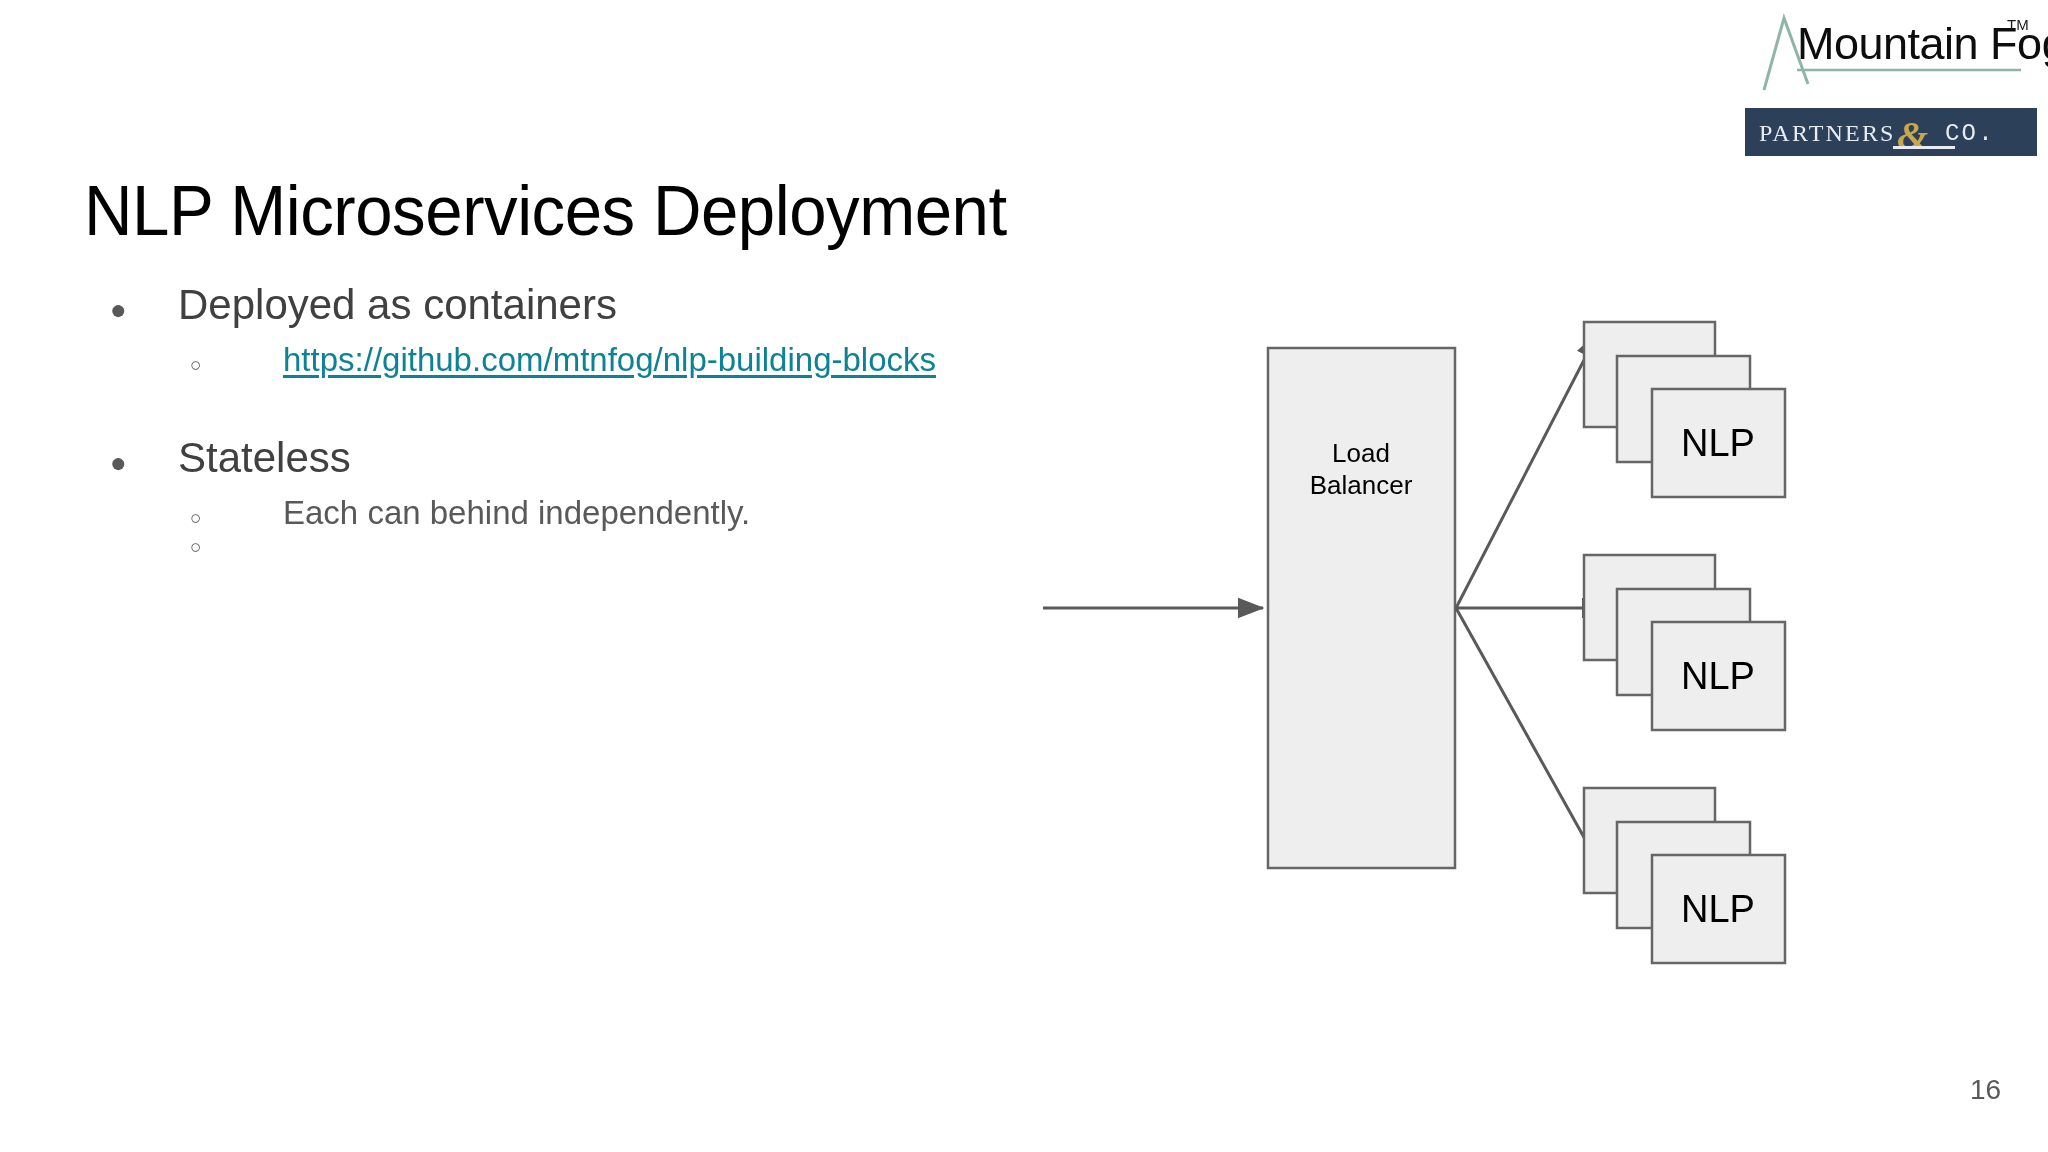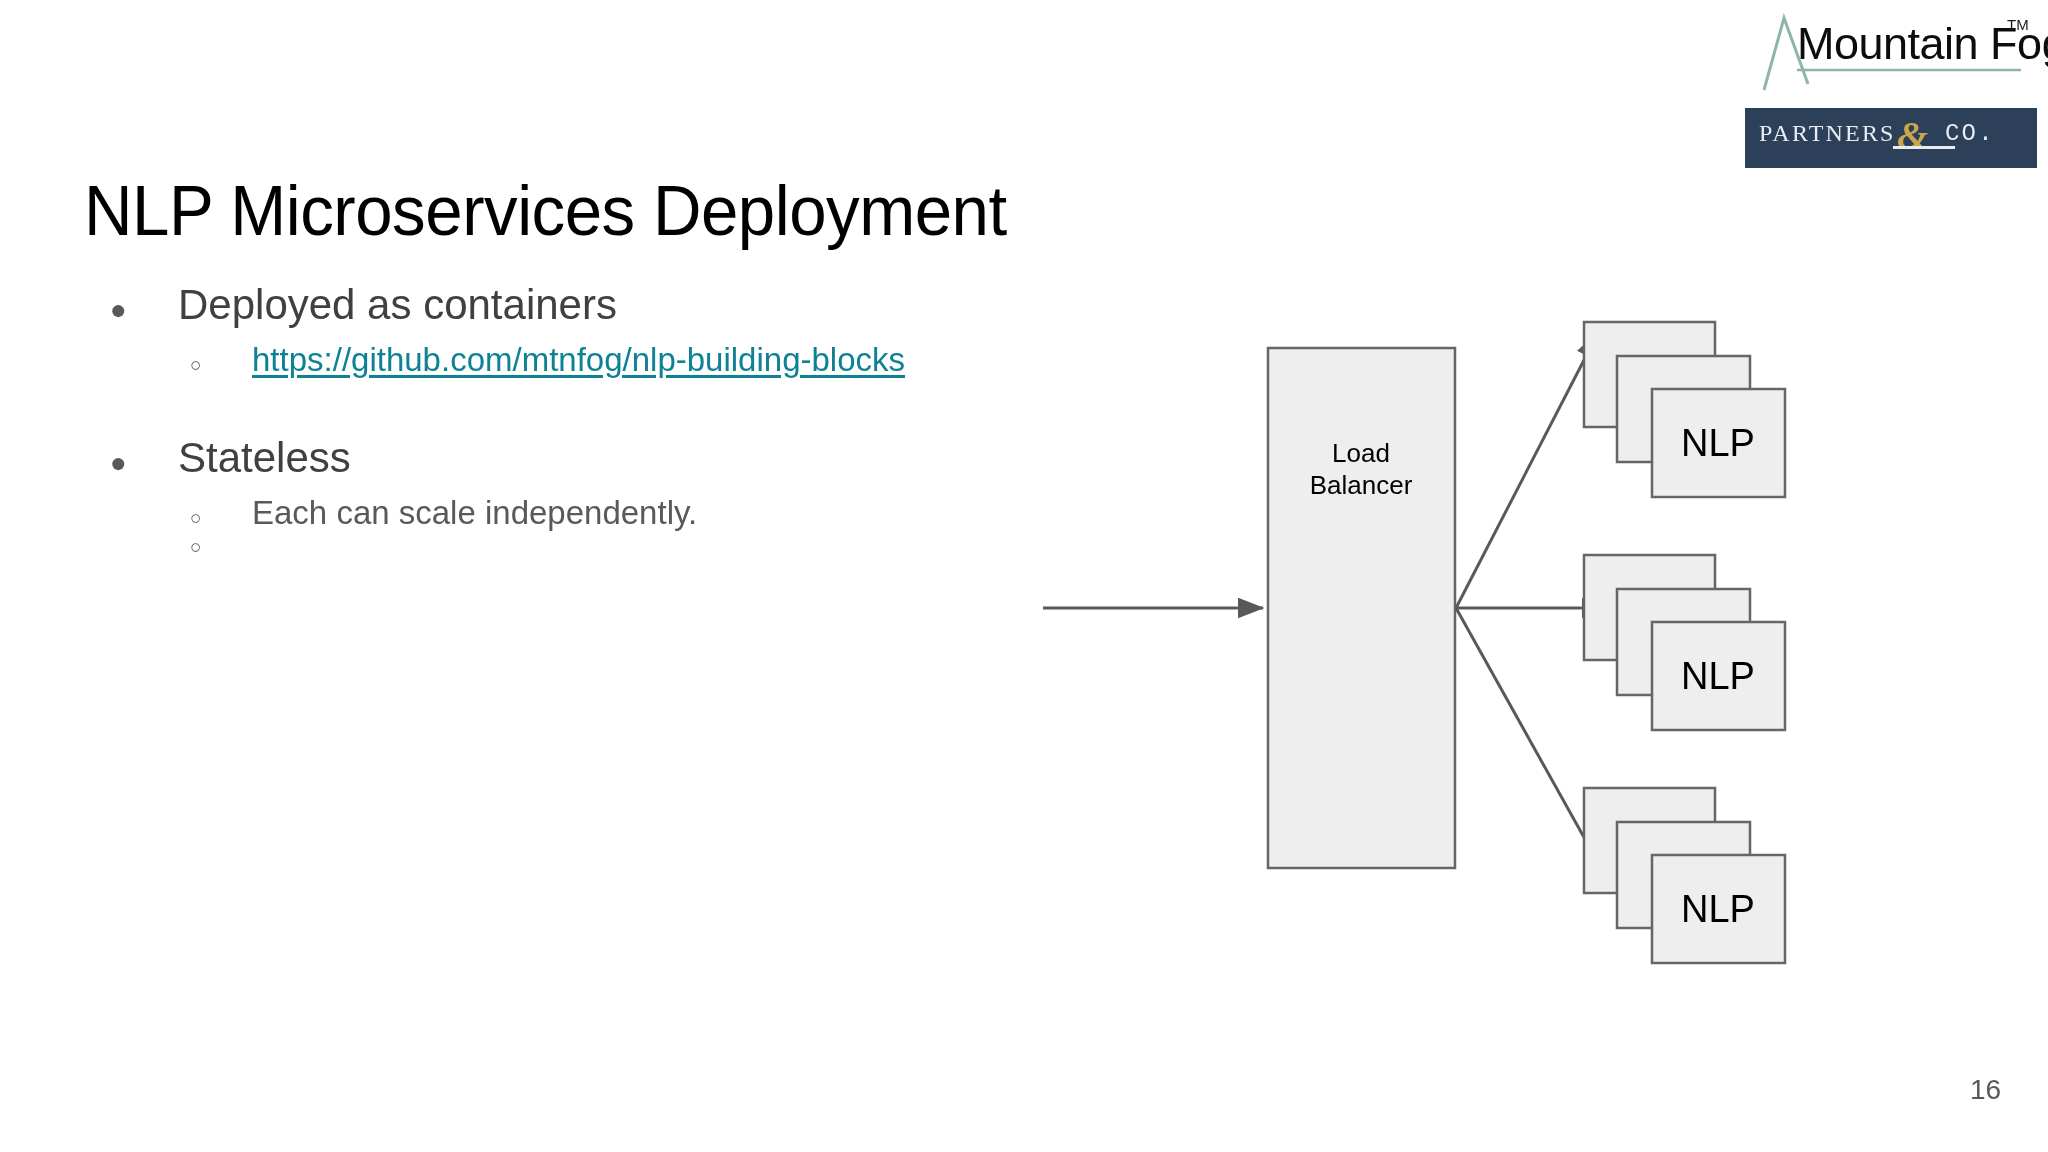--- a/index.html
+++ b/index.html
@@ -54,21 +54,21 @@
     top: 8px;
     font-size: 15px;
     color: #1a1a1a;
     font-family: "Liberation Sans", sans-serif;
   }
   #partners-banner {
     position: absolute;
     left: 0px;
     top: 100px;
     width: 292px;
-    height: 60px;
+    height: 48px;
     background: #2d4059;
     overflow: hidden;
   }
   #partners-text {
     position: absolute;
     left: 14px;
     top: 12px;
     font-family: "Liberation Serif", serif;
     font-size: 24px;
     letter-spacing: 2.2px;
@@ -154,20 +154,21 @@
     width: 62px;
     flex: 0 0 62px;
     font-size: 19px;
     line-height: 1;
     color: #595959;
   }
   .bullet-l2 .text {
     font-size: 33px;
     line-height: 1.32;
     color: #595959;
+    margin-left: 31px;
   }
   .bullet-l2 .text.link {
     color: #0e8295;
     text-decoration: underline;
     text-underline-offset: 4px;
     cursor: pointer;
   }
   .spacer-row {
     height: 48px;
   }
@@ -246,21 +247,21 @@
 
     <div class="spacer-row"></div>
 
     <div class="bullet-l1">
       <span class="marker">●</span>
       <span class="text">Stateless</span>
     </div>
 
     <div class="bullet-l2">
       <span class="marker">○</span>
-      <span class="text">Each can scale independently.</span>
+      <span class="text">Each can behind independently.</span>
     </div>
 
     <div class="bullet-l2">
       <span class="marker">○</span>
     </div>
 
   </div>
 
   <div id="diagram">
     <svg width="800" height="680" viewBox="0 0 800 680" xmlns="http://www.w3.org/2000/svg">

